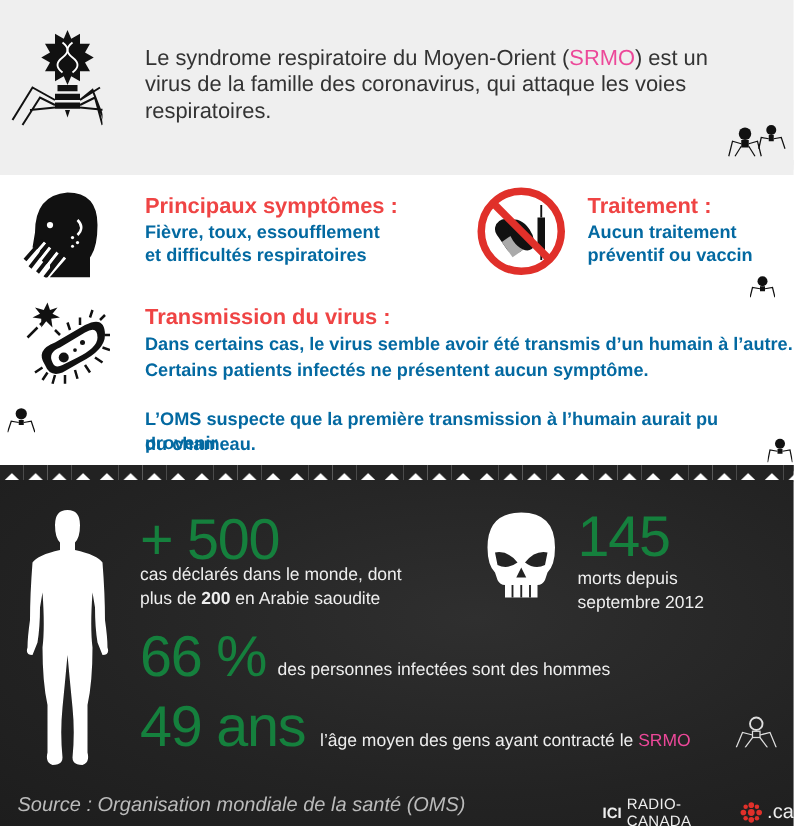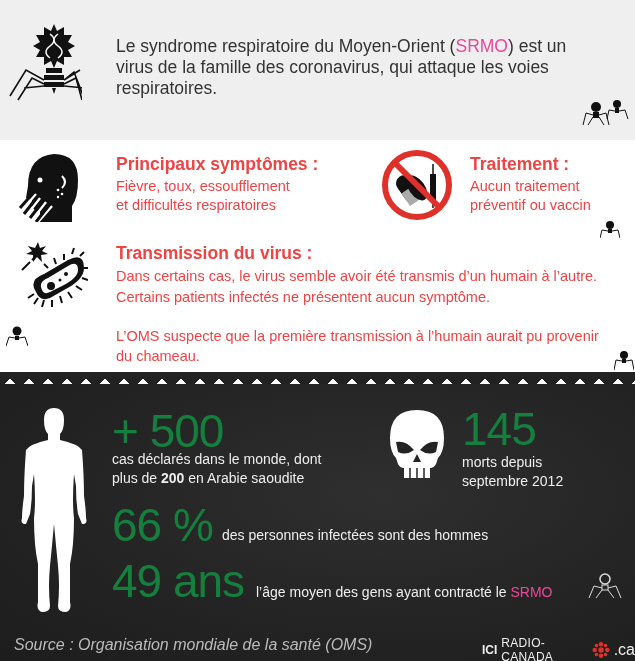--- a/index.html
+++ b/index.html
@@ -9,21 +9,21 @@
   .zig-top{left:0;top:128px;width:635px;height:12px;
     background:linear-gradient(135deg,#efefef 50%,transparent 50%) 0 0/19px 12px repeat-x,
                linear-gradient(225deg,#efefef 50%,transparent 50%) 0 0/19px 12px repeat-x;}
   .dark{left:0;top:384px;width:635px;height:277px;background:radial-gradient(ellipse at 60% 40%,#2f2f2f 0%,#232323 60%,#1d1d1d 100%);}
   .zig-dark{left:0;top:372px;width:635px;height:13px;
     background:linear-gradient(45deg,transparent 50%,#222 50%) 0 0/19px 13px repeat-x,
                linear-gradient(315deg,transparent 50%,#222 50%) 0 0/19px 13px repeat-x;}
   .intro{left:116px;top:36px;width:470px;font-size:17.5px;line-height:21px;color:#333;}
   .red{color:#ec4899;}
   .h{font-weight:bold;font-size:17.5px;line-height:20px;color:#ef4444;}
-  .p{font-size:14.5px;line-height:19px;color:#ef4444;}
+  .p{font-size:14.5px;line-height:19px;color:#0369a1;font-weight:bold;}
   .big{color:#15803d;font-size:46px;line-height:46px;letter-spacing:-1px;}
   .wt{color:#eee;font-size:14px;line-height:19px;}
   .src{left:14px;top:636px;font-size:16px;font-style:italic;color:#bbb;}
 </style>
 </head>
 <body>
 
 <div class="abs top"></div>
 <div class="abs zig-top"></div>
 

